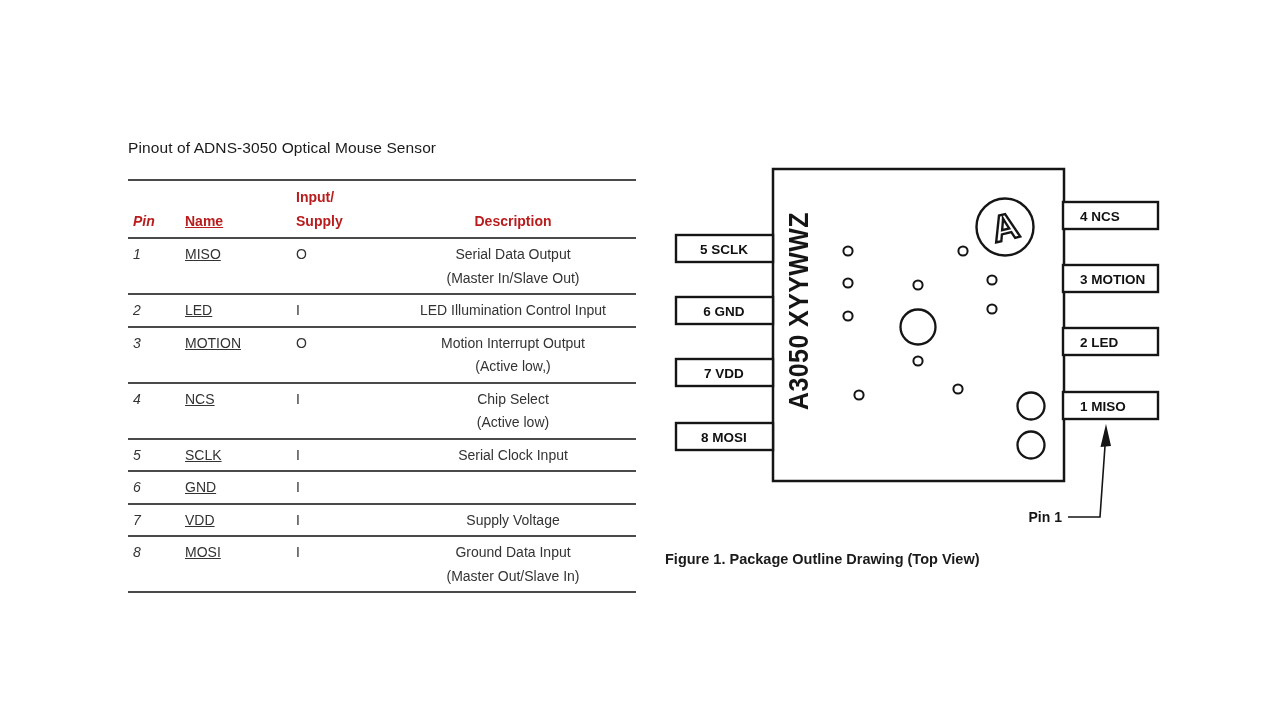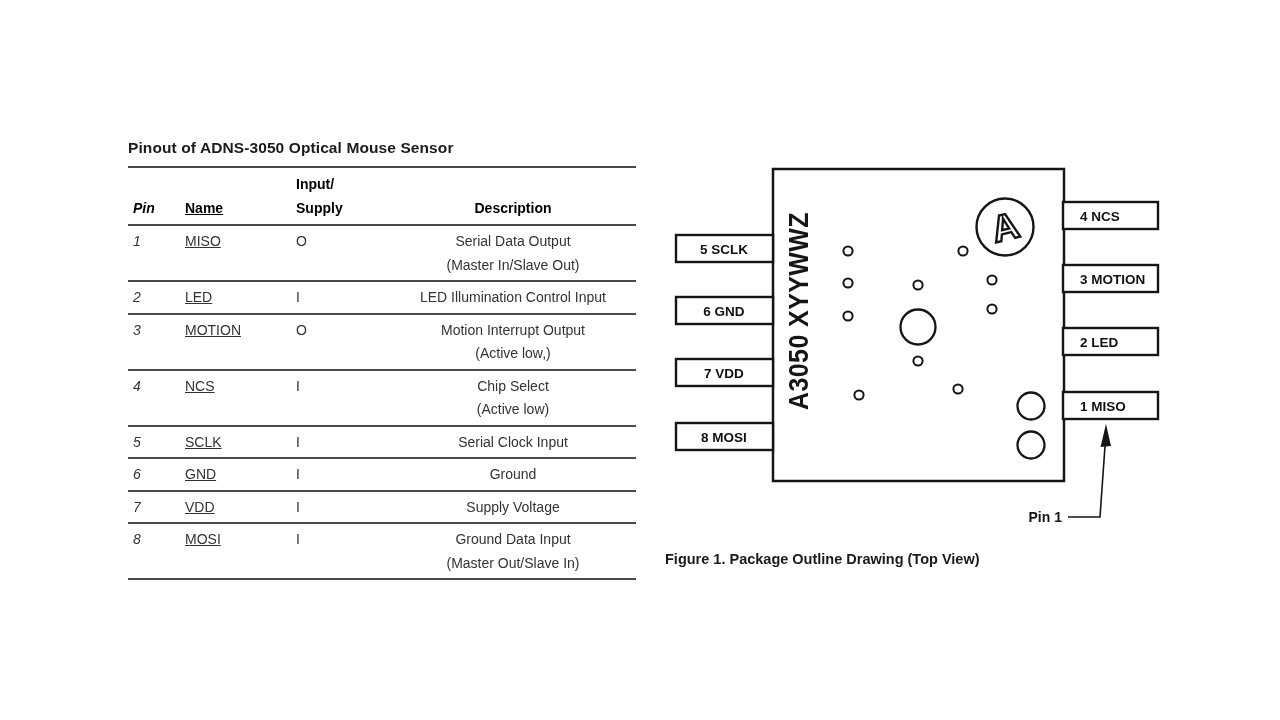--- a/index.html
+++ b/index.html
@@ -8,32 +8,32 @@
     position:relative; width:1280px; height:720px; background:#ffffff;
     font-family:"Liberation Sans","DejaVu Sans",sans-serif; overflow:hidden;
   }
 
   
   #pinout {
     position:absolute; left:128px; top:139px; width:508px;
     color:#333333;
   }
   .tbl-title {
-    font-size:15.5px; font-weight:bold; color:#1b1b1b;
-    letter-spacing:.1px; margin-bottom:7px; height:20px;
+    font-size:15.5px; font-weight:normal; color:#1b1b1b;
+    letter-spacing:.1px; margin-bottom:20px; height:20px;
   }
   .tbl { border-top:2px solid #4a4a4a; width:100%; }
   .trow { display:flex; border-bottom:2px solid #4a4a4a; padding:4px 0 3px; }
   .thead { display:flex; border-bottom:2px solid #4a4a4a; padding:5px 0 4px; align-items:flex-end; }
   .c { line-height:23.5px; font-size:14px; }
   .c-pin  { width:57px; padding-left:5px;font-style:italic; }
   .c-name { width:111px;text-decoration:underline; }
   .c-io   { width:94px; }
   .c-desc { flex:1;text-align:center; }
-  .th { font-weight:bold; color:#000000; font-size:14px; }
+  .th { font-weight:bold; color:#b91c1c; font-size:14px; }
 
   
   #figure-svg { position:absolute; left:660px; top:160px; }
   .draw { fill:#ffffff; stroke:#151515; }
   .pin-label { font:bold 13.5px "Liberation Sans","DejaVu Sans",sans-serif; fill:#111111; }
   .fig-caption { font:bold 14.5px "Liberation Sans","DejaVu Sans",sans-serif; fill:#1b1b1b; }
   .marking { font:bold 27px "Liberation Sans","DejaVu Sans",sans-serif; fill:#151515; letter-spacing:0.5px; }
   .callout { font:bold 14px "Liberation Sans","DejaVu Sans",sans-serif; fill:#151515; }
   .logo-a { font:bold 37px "Liberation Sans","DejaVu Sans",sans-serif; fill:#ffffff; stroke:#151515; stroke-width:2.4px; }
 </style>
@@ -101,23 +101,20 @@
         <div class="c c-io">I</div>
         <div class="c c-desc">
           <div>Serial Clock Input</div>
         </div>
       </div>
 
       <div class="trow">
         <div class="c c-pin">6</div>
         <div class="c c-name">GND</div>
         <div class="c c-io">I</div>
-        <div class="c c-desc">
-          <div>Ground</div>
-        </div>
       </div>
 
       <div class="trow">
         <div class="c c-pin">7</div>
         <div class="c c-name">VDD</div>
         <div class="c c-io">I</div>
         <div class="c c-desc">
           <div>Supply Voltage</div>
         </div>
       </div>

